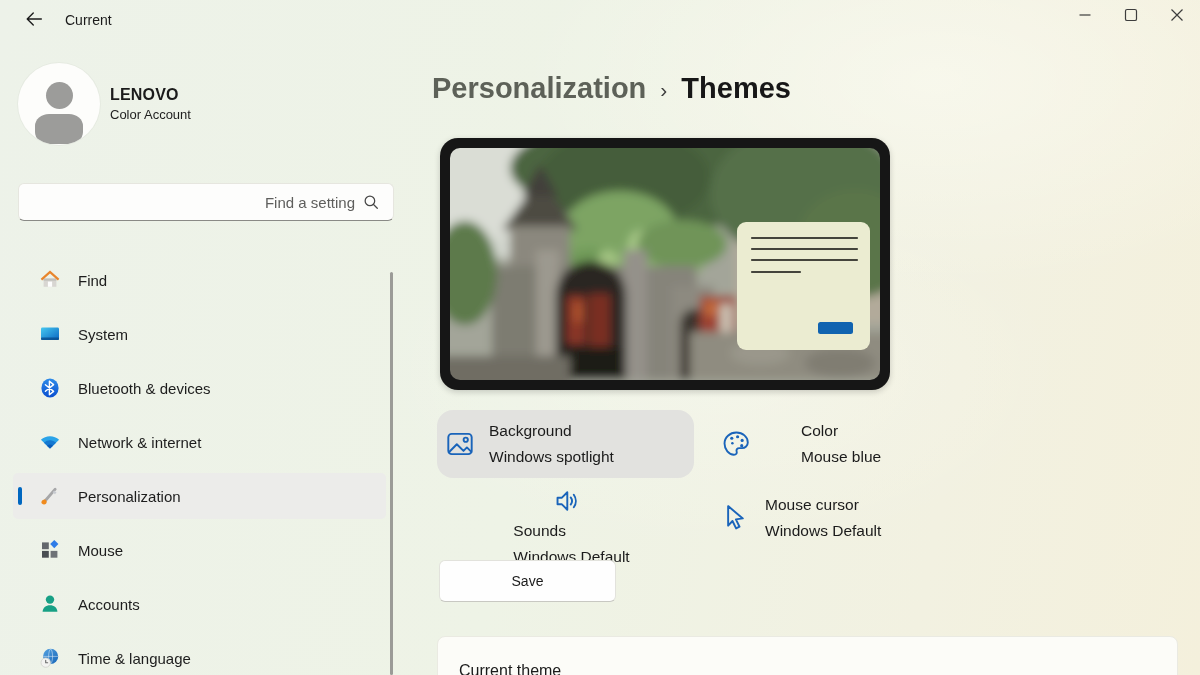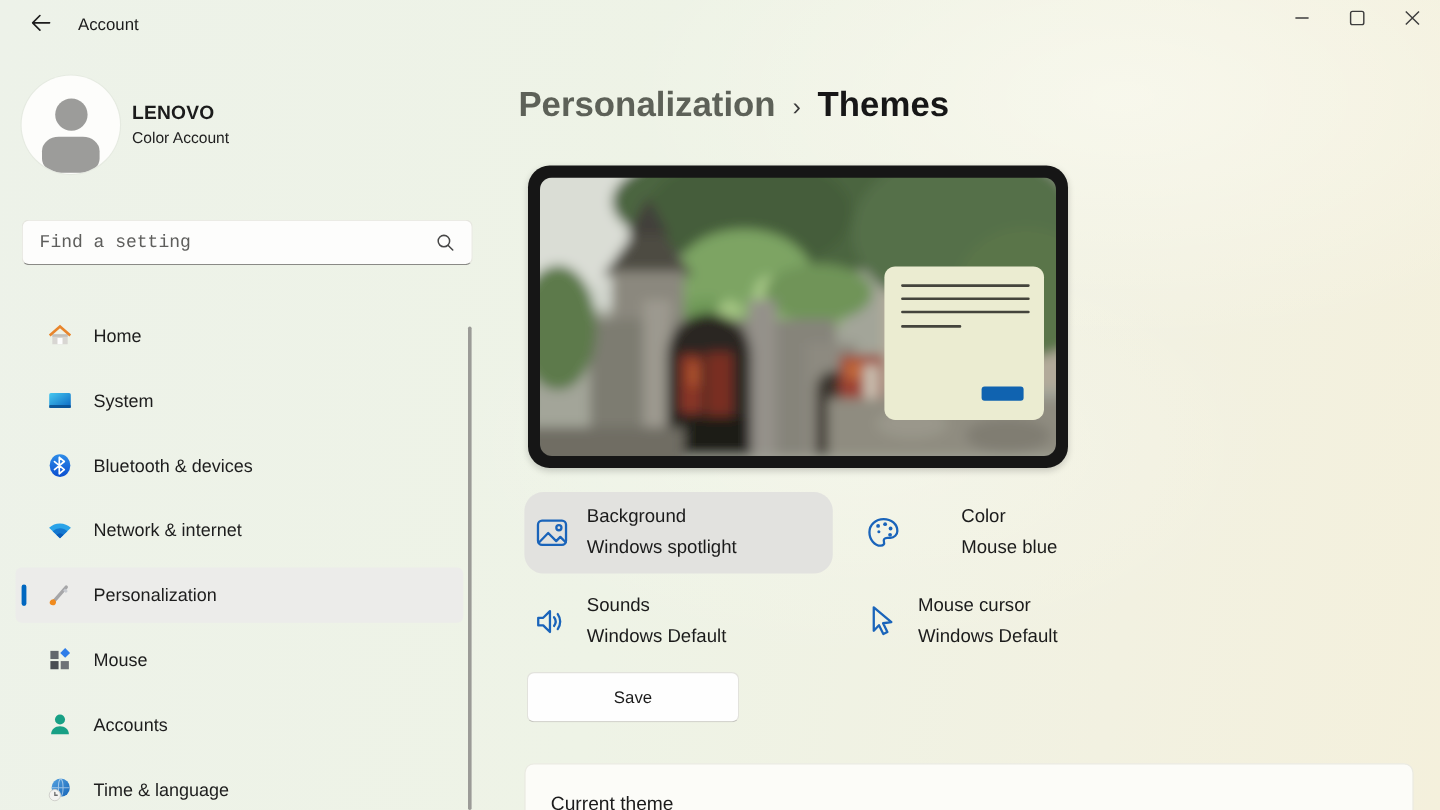--- a/index.html
+++ b/index.html
@@ -28,21 +28,21 @@
   .avatar .head { position:absolute; left:28px; top:19px; width:27px; height:27px; border-radius:50%; background:#9c9c9a; }
   .avatar .body { position:absolute; left:17px; top:51px; width:48px; height:30px; border-radius:14px/12px; background:#9c9c9a; }
   .account-text { margin-left:10px; }
   .account-name { font-size:16px; font-weight:700; letter-spacing:.2px; }
   .account-type { font-size:13px; margin-top:3px; color:#1e1e1e; }
 
   .search-box { position:absolute; left:18px; top:183px; width:376px; height:38px; }
   .search-box input {
     width:100%; height:100%; border:1px solid #e6e6df; border-bottom:1px solid #8a8a86;
     border-radius:6px; background:#fdfdfc; padding:0 38px 0 14px; font-size:15px;
-    font-family:Liberation Mono, monospace; color:#15803d; outline:none;
+    font-family:Liberation Sans, sans-serif; color:#15803d; outline:none;text-align:right;
   }
   .search-box input::placeholder { color:#5e5e5c; opacity:1; }
   .search-glyph { position:absolute; right:14px; top:10px; }
 
   .nav { position:absolute; left:13px; top:257px; width:373px; }
   .nav-item { position:relative; height:46px; margin-bottom:8px; display:flex; align-items:center; border-radius:5px; cursor:pointer; }
   .nav-item.selected { background:#ececea; }
   .nav-item .accent-pill { display:none; }
   .nav-item.selected .accent-pill { display:block; position:absolute; left:5px; top:14px; width:4px; height:18px; border-radius:2px; background:#0067c0; }
   .nav-icon { width:24px; height:24px; margin-left:25px; flex:0 0 auto; }
@@ -80,21 +80,21 @@
 <div class="mica-light"></div>
 
 <div class="titlebar">
   <div class="back-btn">
     <span>
       <svg width="22" height="22" viewBox="0 0 24 24">
           <path d="M20 12H5.2M11.2 5.4 4.6 12l6.6 6.6" stroke="#1c1c1c" stroke-width="1.5" fill="none" stroke-linecap="round" stroke-linejoin="round"></path>
         </svg>
     </span>
   </div>
-  <div class="app-title">Account</div>
+  <div class="app-title">Current</div>
   <div class="win-controls">
     <div class="win-btn">
       <span><svg width="14" height="14" viewBox="0 0 14 14">
             <path d="M1.5 7h11" stroke="#3d3d3d" stroke-width="1.2"></path>
           </svg></span>
     </div>
     <div class="win-btn">
       <span><svg width="14" height="14" viewBox="0 0 14 14">
             <rect x="1.5" y="1.5" width="11" height="11" rx="1.6" stroke="#3d3d3d" stroke-width="1.2" fill="none"></rect>
           </svg></span>
@@ -133,21 +133,21 @@
   <div class="nav-item">
 
     <span class="nav-icon">
       <svg viewBox="0 0 24 24" width="24" height="24">
           <path d="M5.6 10.5h12.8v8.3H5.6z" fill="#d8d6d2"></path>
           <path d="M5.6 10.5h12.8v2.2H5.6z" fill="#c2c0bc"></path>
           <rect x="9.9" y="13.6" width="4.2" height="5.2" fill="#fdfdfd"></rect>
           <path d="M12 2.6 2.7 10.8l1.4 1.6L12 5.6l7.9 6.8 1.4-1.6z" fill="#e8852c"></path>
         </svg>
     </span>
-    <span class="nav-label">Home</span>
+    <span class="nav-label">Find</span>
   </div>
 
   <div class="nav-item">
 
     <span class="nav-icon">
       <svg viewBox="0 0 24 24" width="24" height="24">
           <defs>
             <linearGradient id="gSys" x1="0" y1="0" x2="1" y2="1">
               <stop offset="0" stop-color="#46c8f0"></stop>
               <stop offset="1" stop-color="#0a66c2"></stop>
@@ -335,21 +335,21 @@
           <circle cx="12.6" cy="15.2" r="1.2"></circle>
         </g>
       </svg>
   </span>
   <span class="option-text">
     <div class="option-title">Color</div>
     <div class="option-value">Mouse blue</div>
   </span>
 </div>
 
-<div class="option-cell" style="left:437px; top:484px;">
+<div class="option-cell" style="left:437px; top:484px;flex-direction:column;">
   <span class="option-icon">
     <svg viewBox="0 0 32 32" width="34" height="34" fill="none" stroke="#1a64ba" stroke-width="1.8" stroke-linecap="round" stroke-linejoin="round">
         <path d="M5.2 13v6h3.9l5.3 5.2V7.8L9.1 13z"></path>
         <path d="M17.6 12.6a5.6 5.6 0 0 1 0 6.8"></path>
         <path d="M20.5 10.1a10 10 0 0 1 0 11.8"></path>
       </svg>
   </span>
   <span class="option-text">
     <div class="option-title">Sounds</div>
     <div class="option-value">Windows Default</div>

